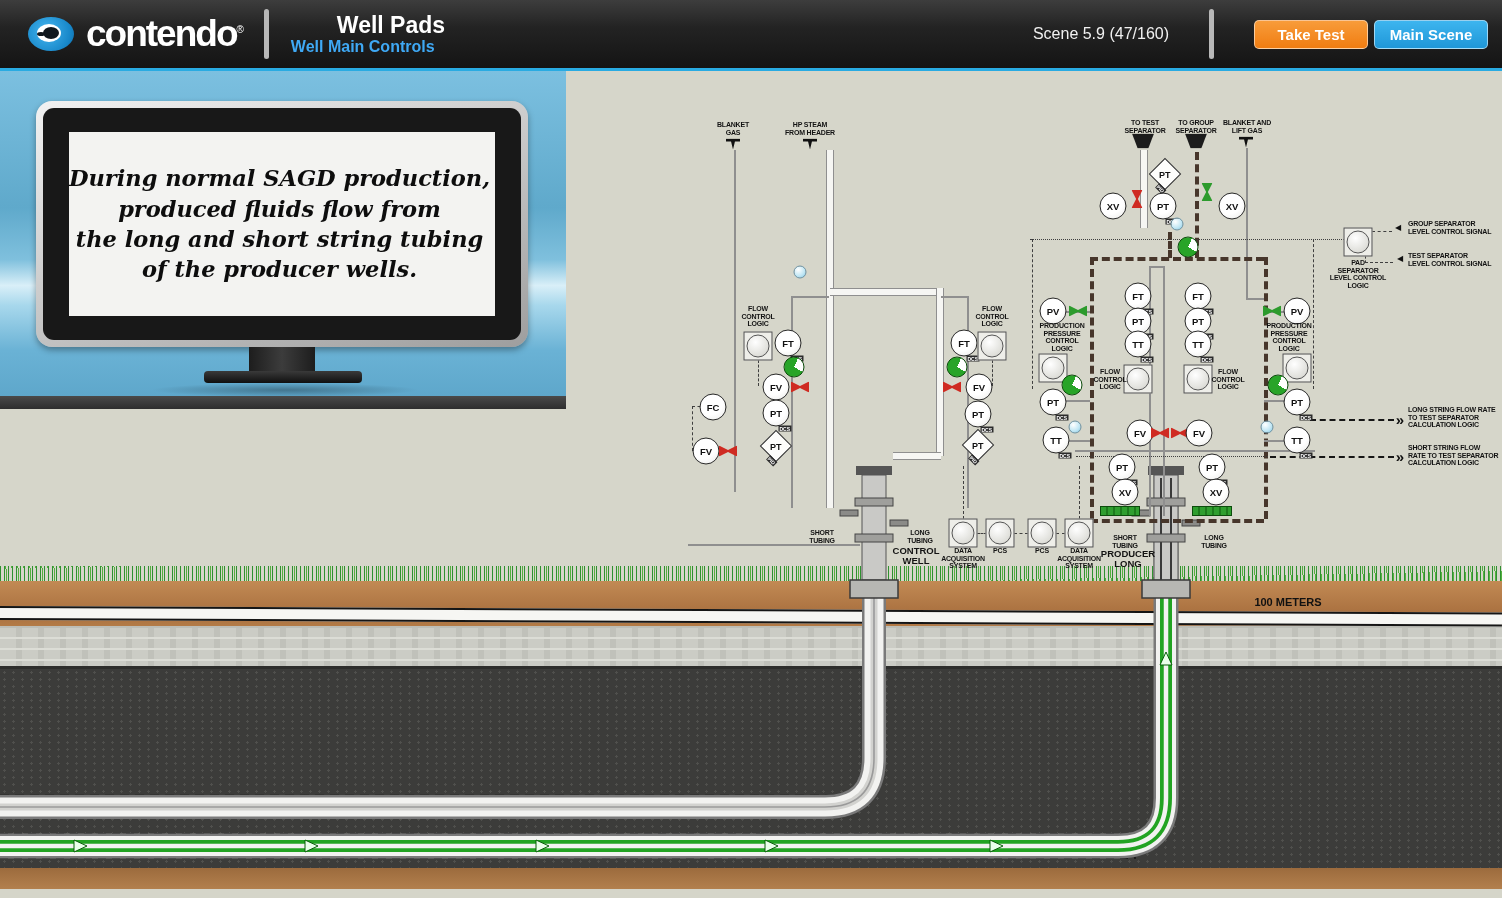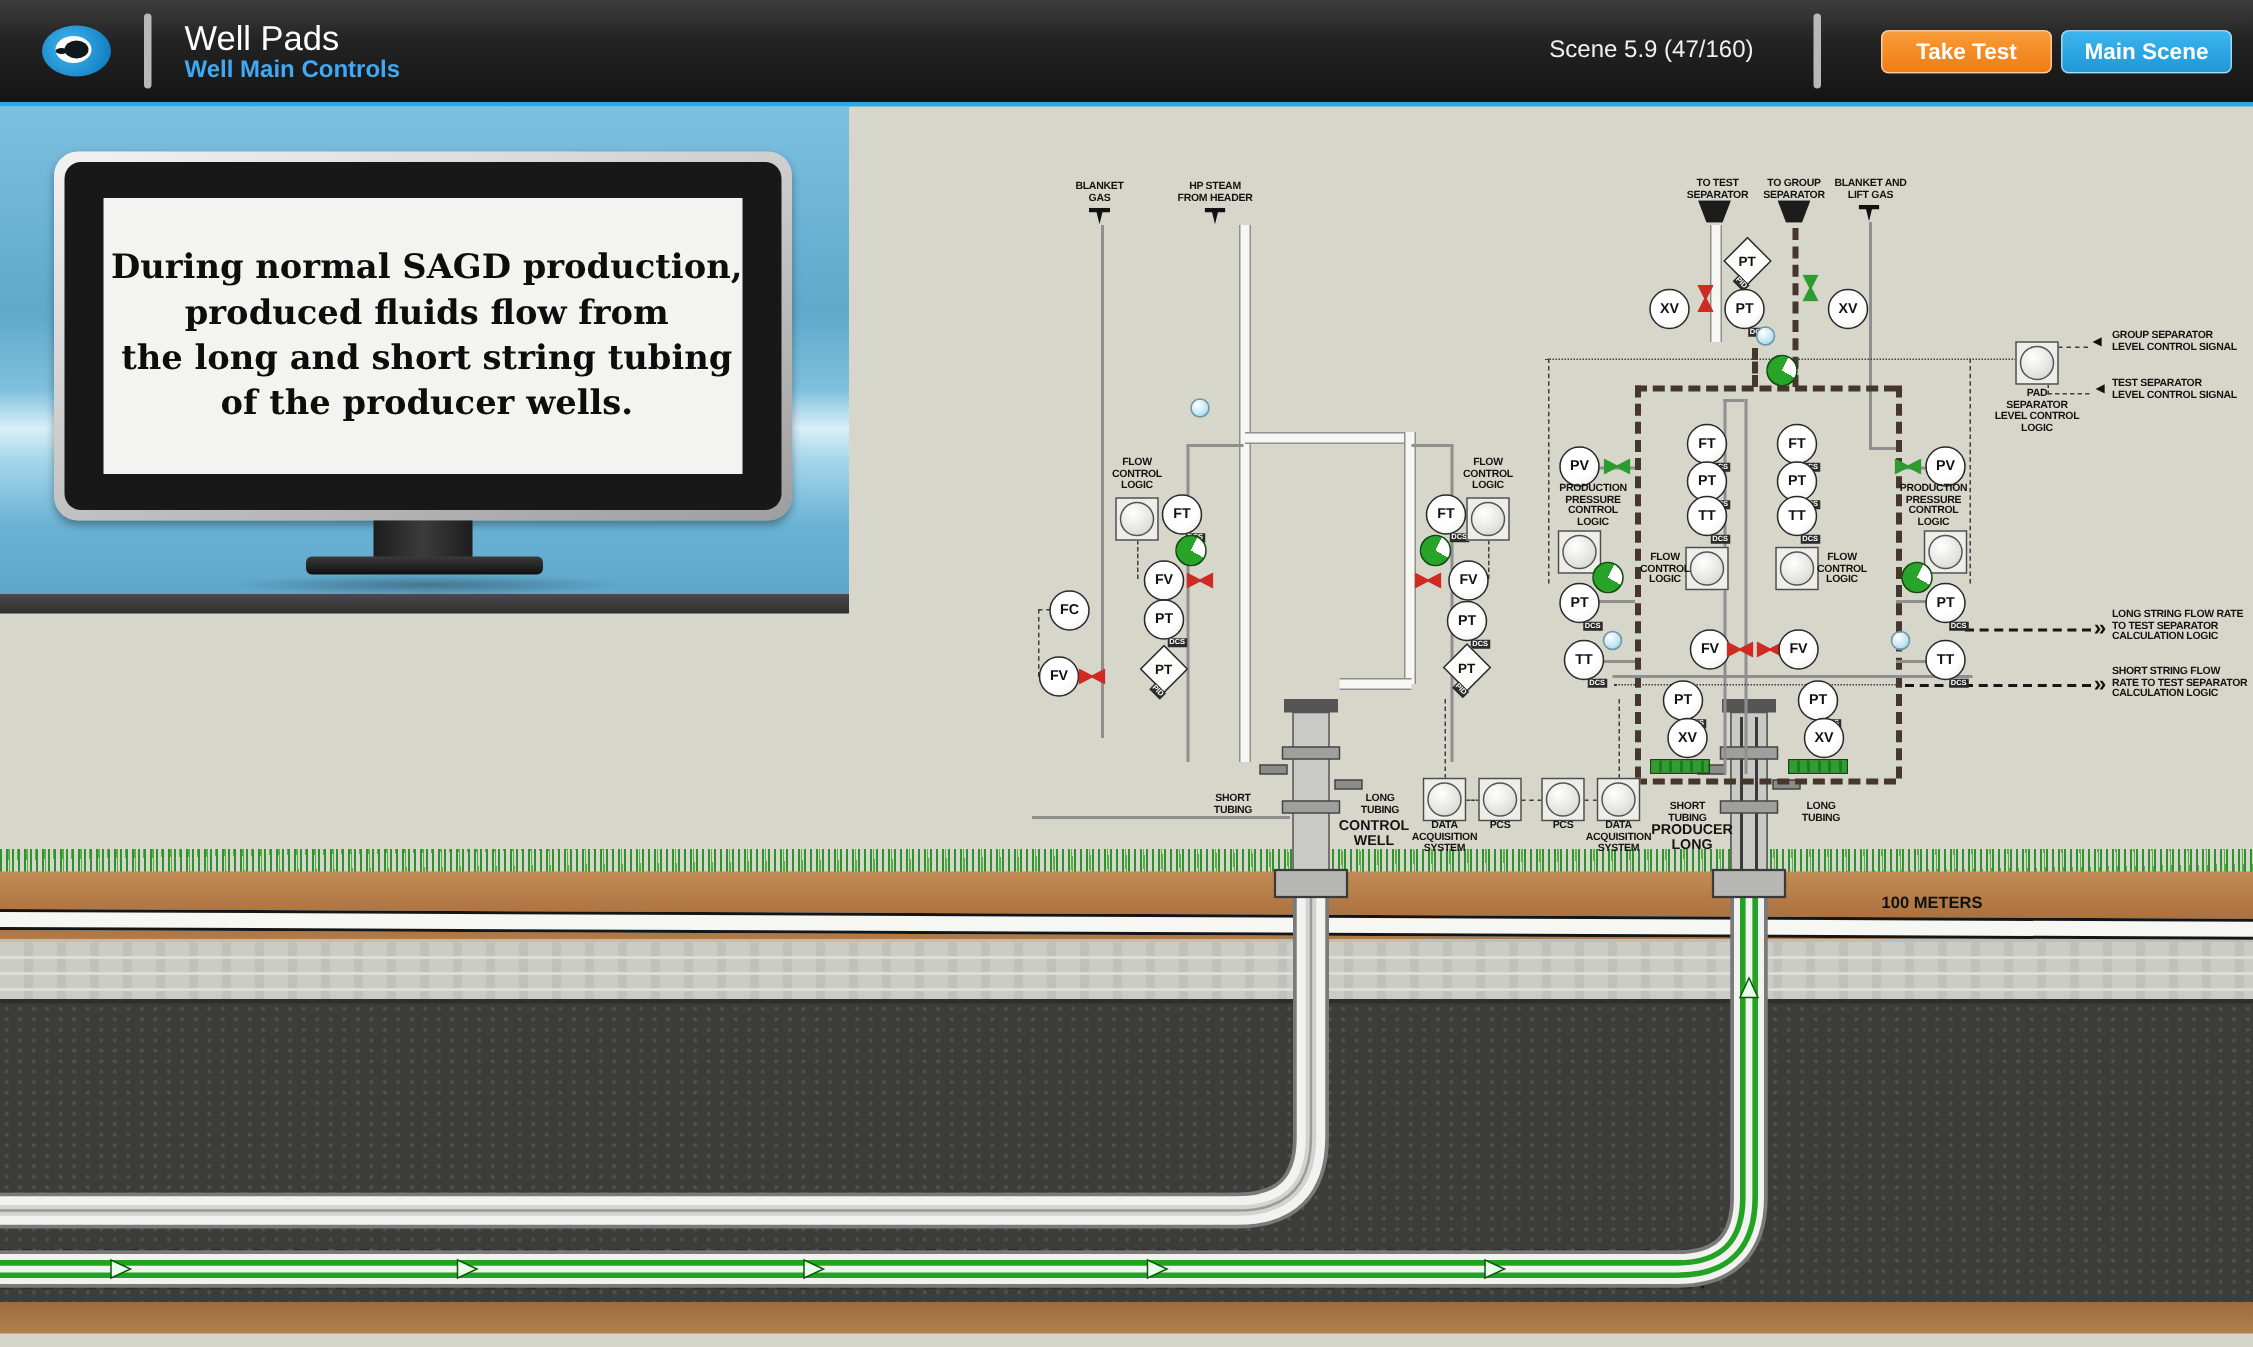--- a/index.html
+++ b/index.html
@@ -12,40 +12,40 @@
   .logo-wrap{display:flex;align-items:center;margin-left:28px;}
   .logo-icon{width:46px;height:34px;border-radius:50%;position:relative;
     background:radial-gradient(circle at 40% 42%,#45b6f0 0%,#1787c9 70%,#0f6aa6 100%);}
   .logo-icon:before{content:"";position:absolute;left:9px;top:7px;width:24px;height:18px;
     border-radius:50%;background:#fff;}
   .logo-icon:after{content:"";position:absolute;left:15px;top:10px;width:16px;height:12px;
     border-radius:50%;background:#10171d;box-shadow:-10px 1px 0 -4px #10171d;}
   .logo-text{color:#fff;font-size:37px;font-weight:800;letter-spacing:-2px;margin-left:12px;}
   .logo-reg{color:#fff;font-size:10px;vertical-align:super;font-weight:400;}
   .hdr-divider{width:5px;height:50px;background:#b8b8b8;border-radius:3px;margin:0 22px;}
-  .hdr-title{color:#fff;font-size:23px;font-weight:400;line-height:1.15;}
+  .hdr-title{color:#fff;font-size:23px;font-weight:700;line-height:1.15;margin-left:46px;}
   .hdr-subtitle{color:#3fa9f5;font-size:16px;font-weight:700;}
   .hdr-right{margin-left:auto;display:flex;align-items:center;margin-right:14px;}
   .scene-label{color:#f0f0f0;font-size:16px;margin-right:18px;}
   .btn-col{display:flex;flex-direction:row;gap:6px;margin-left:18px;}
   .hdr-btn{width:112px;height:27px;border-radius:5px;color:#fff;font-weight:700;
     font-size:15px;display:flex;align-items:center;justify-content:center;cursor:pointer;
     font-family:"Liberation Sans",sans-serif;border:1px solid rgba(255,255,255,.55);}
   .btn-orange{background:linear-gradient(180deg,#f89c3a,#f07d12);}
   .btn-blue{background:linear-gradient(180deg,#3db5ef,#1f97d8);}
   
   #left-panel{position:absolute;left:0;top:71px;width:566px;height:325px;z-index:30;
     background:linear-gradient(180deg,#7cc0e0 0%,#5fa9cb 42%,#7fc0dd 58%,#d9eff8 66%,#a8d8ec 72%,#6ab2d5 86%,#5ea7cb 100%);}
   #panel-shelf{position:absolute;left:0;top:396px;width:566px;height:13px;z-index:30;
     background:linear-gradient(180deg,#4a4a4a,#2e2e2e);}
   .monitor{position:absolute;left:36px;top:30px;width:492px;height:246px;border-radius:16px;
     background:linear-gradient(160deg,#f2f2f2,#9e9e9e);box-shadow:0 3px 6px rgba(0,0,0,.35);}
   .monitor-bezel{position:absolute;left:7px;top:7px;right:7px;bottom:7px;border-radius:11px;background:#181818;}
   .monitor-screen{position:absolute;left:26px;top:24px;right:26px;bottom:24px;background:#f3f3f1;
-    display:flex;align-items:center;justify-content:flex-end;}
+    display:flex;align-items:center;justify-content:flex-start;font-style:italic;}
   .screen-text{font-family:"DejaVu Serif","Liberation Serif",serif;font-weight:700;
     font-size:22.5px;line-height:1.35;color:#0d0d0d;text-align:center;white-space:pre-line;}
   .monitor-neck{position:absolute;left:249px;top:276px;width:66px;height:26px;
     background:linear-gradient(90deg,#1d1d1d,#3c3c3c,#1d1d1d);}
   .monitor-base{position:absolute;left:204px;top:300px;width:158px;height:12px;border-radius:4px;
     background:linear-gradient(180deg,#3a3a3a,#101010);}
   .monitor-shadow{position:absolute;left:150px;top:312px;width:270px;height:14px;border-radius:50%;
     background:radial-gradient(ellipse,rgba(0,0,0,.3),transparent 70%);}
   
   .layer{position:absolute;left:0;width:1502px;z-index:10;}
@@ -115,20 +115,21 @@
   .dlabel.big{font-size:9.5px;letter-spacing:0;}
 </style>
 </head>
 <body>
 
 <div id="stage">
 
   <div id="header">
     <div class="logo-wrap">
       <div class="logo-icon"></div>
+      <div class="logo-text"><span>contendo</span><span class="logo-reg">®</span></div>
     </div>
     <div class="hdr-divider"></div>
     <div>
       <div class="hdr-title">Well Pads</div>
       <div class="hdr-subtitle">Well Main Controls</div>
     </div>
     <div class="hdr-right">
       <div class="scene-label">Scene 5.9 (47/160)</div>
       <div class="hdr-divider"></div>
       <div class="btn-col">

